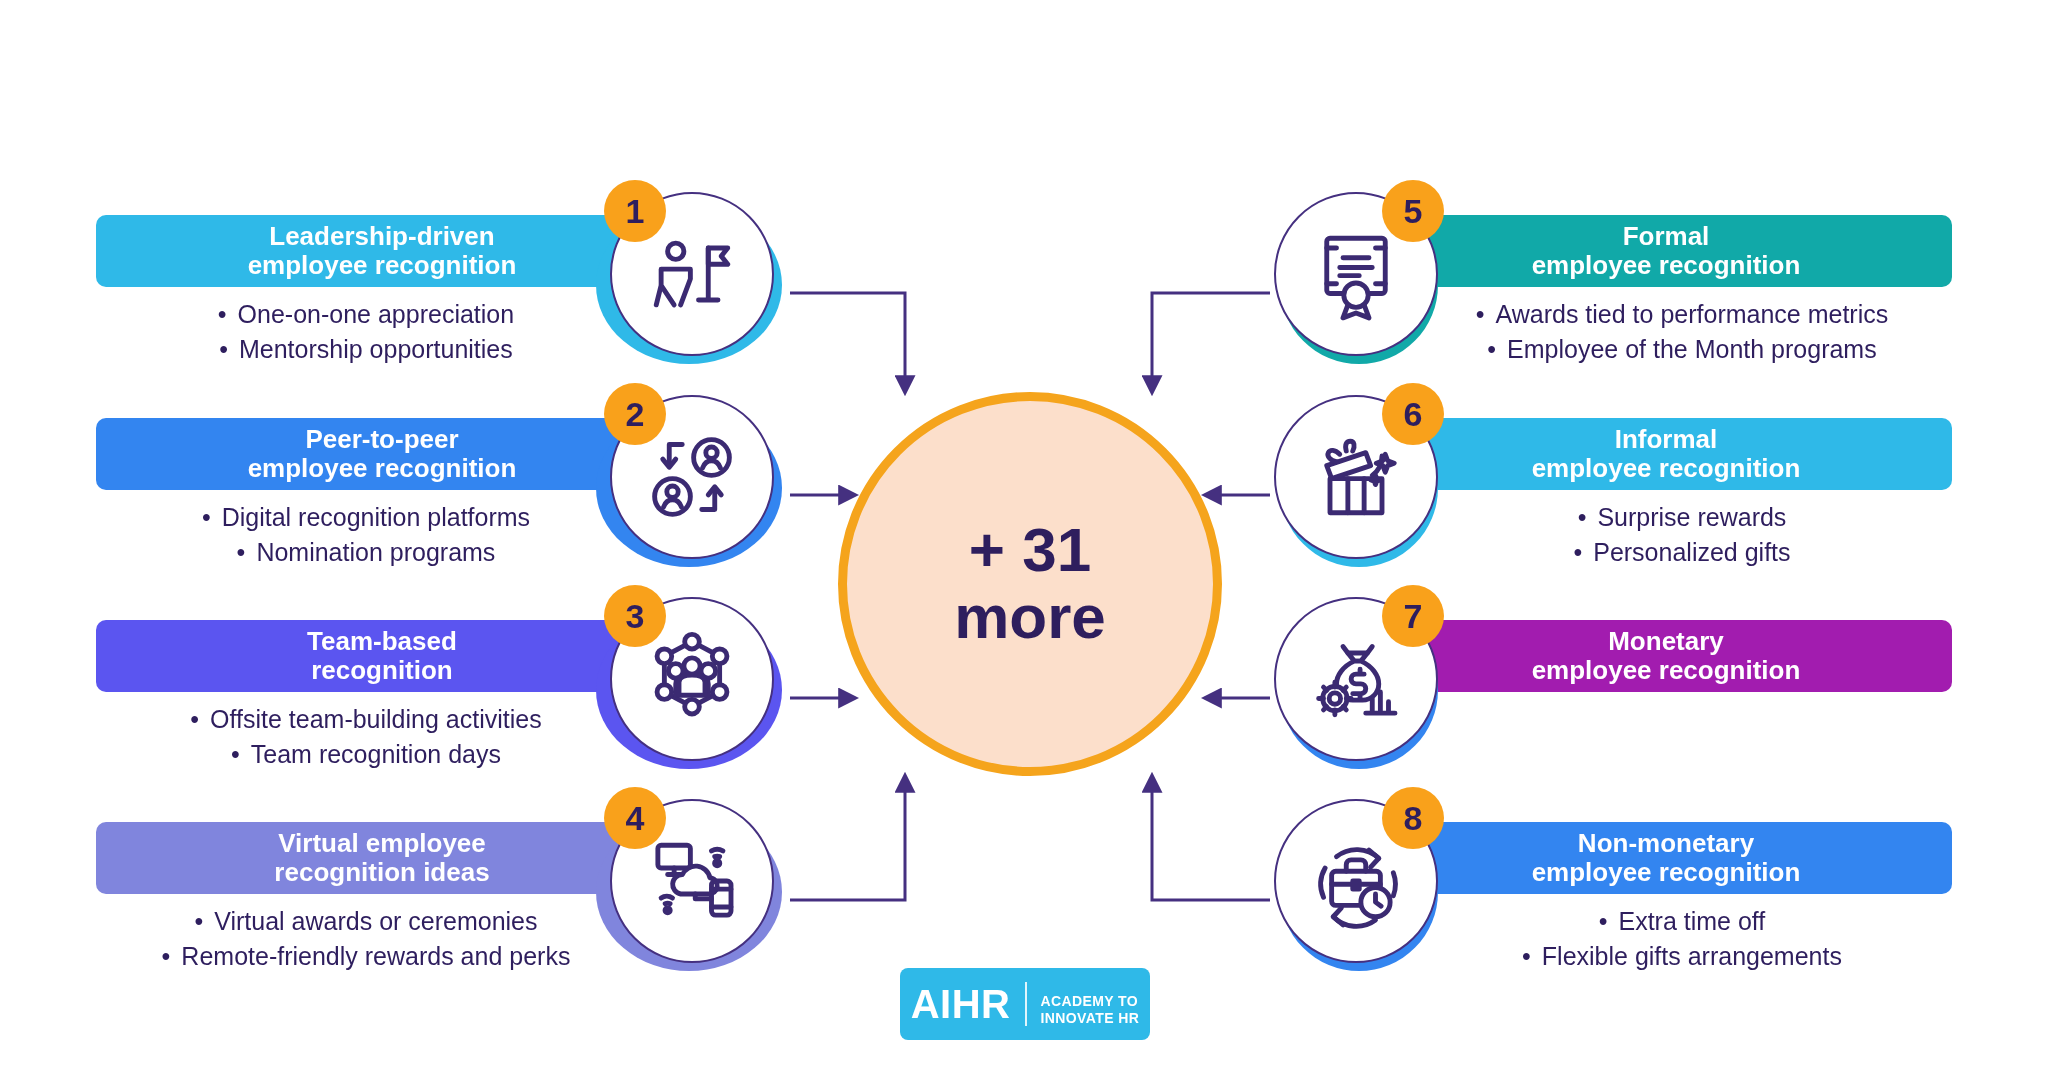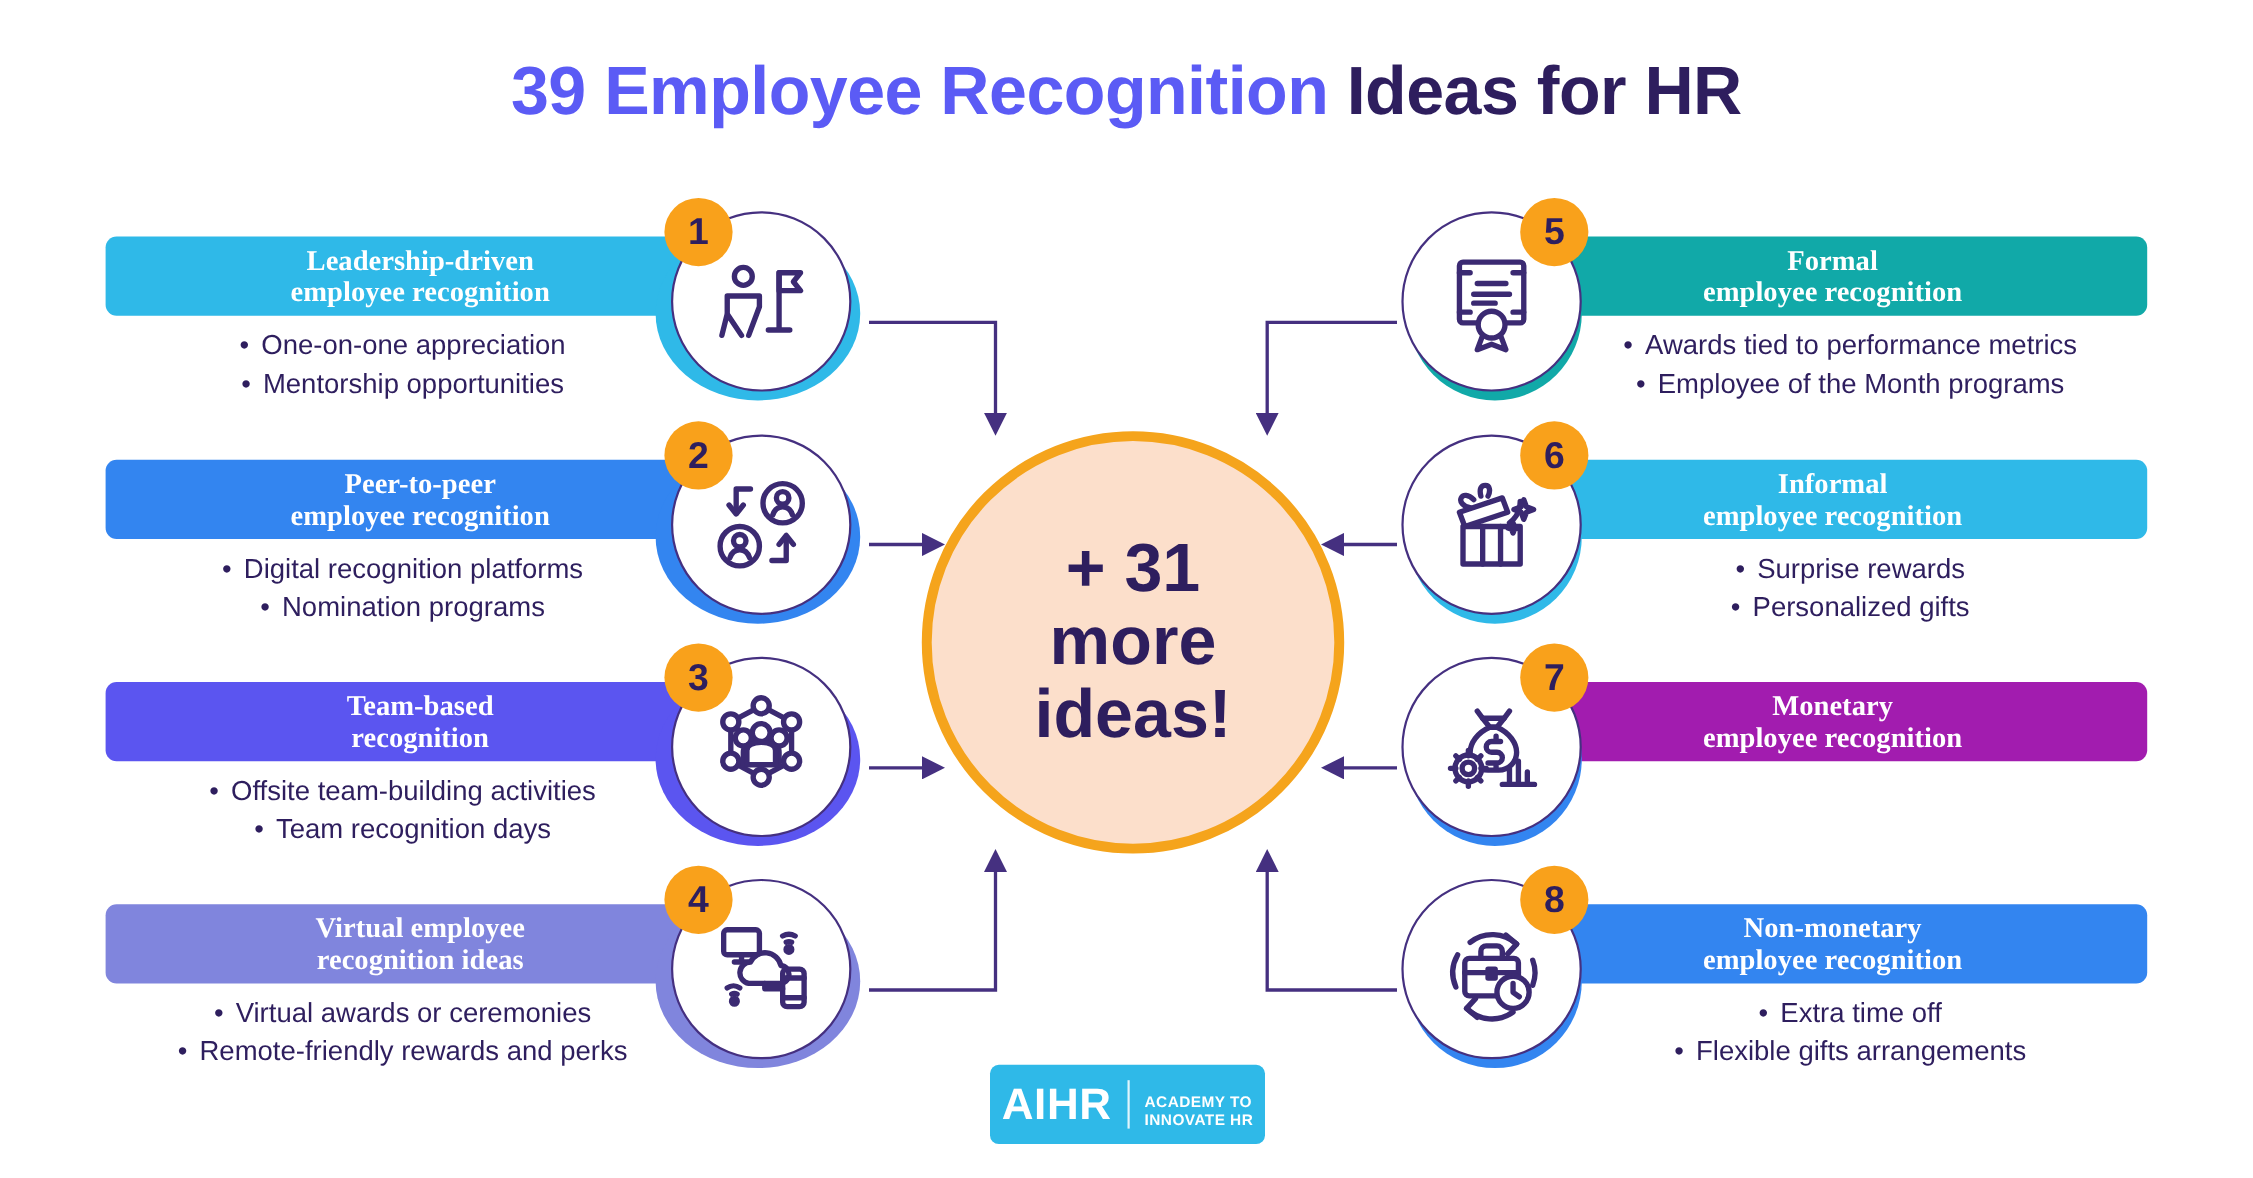--- a/index.html
+++ b/index.html
@@ -29,21 +29,20 @@
   .row.left  { left: 96px;  width: 660px; }
   .row.right { right: 96px; width: 660px; }
 
   .bar {
     position: absolute; top: 0; height: 72px;
     border-radius: 10px;
     display: flex; align-items: center; justify-content: center;
     text-align: center;
     color: #ffffff; font-weight: bold; font-size: 26px; line-height: 1.12;
     padding: 0 18px;
-    font-family: Liberation Serif, serif;
   }
   .row.left  .bar { left: 0;  right: 88px; }
   .row.right .bar { right: 0; left: 88px; }
 
   .bullets {
     position: absolute; top: 82px;
     color: #2e1e5e; font-size: 25px; line-height: 1.38;
   }
   .row.left  .bullets { left: 0; right: 120px; text-align: center; }
   .row.right .bullets { right: 0; left: 120px; text-align: center; }
@@ -99,23 +98,20 @@
   }
   #logo .mark { color: #fff; font-weight: bold; font-size: 40px; letter-spacing: 0.5px; }
   #logo .sep { width: 2px; height: 44px; background: #ffffff; opacity: .85; }
   #logo .sub { color: #fff; font-weight: bold; font-size: 14px; line-height: 1.25; letter-spacing: .4px; margin-top: 12px; }
 </style>
 </head>
 <body>
 
 <div id="stage">
 
-  <h1 id="title">
-    <span class="t1">39 Employee Recognition</span><span class="t2"> Ideas for HR</span>
-  </h1>
 
   <svg id="wires" viewBox="0 0 2048 1071">
     <defs>
       <marker id="ah" viewBox="0 0 10 10" refX="8" refY="5" markerWidth="7" markerHeight="7" orient="auto-start-reverse">
         <path d="M 0 0 L 10 5 L 0 10 z" fill="#453080"></path>
       </marker>
     </defs>
     <g fill="none" stroke="#453080" stroke-width="3" marker-end="url(#ah)">
       <path d="M 790 293 L 905 293 L 905 392"></path>
       <path d="M 790 495 L 855 495"></path>
@@ -348,21 +344,20 @@
         </svg>
       </span>
     </div>
     <div class="badge">8</div>
   </div>
 
   <div id="center">
     <div class="txt">
       <span>+ 31</span><br>
       <span>more</span><br>
-      <span>ideas!</span>
     </div>
   </div>
 
   <div id="logo">
     <span class="mark">AIHR</span>
     <span class="sep"></span>
     <span class="sub">
       <span>ACADEMY TO</span><br>
       <span>INNOVATE HR</span>
     </span>

